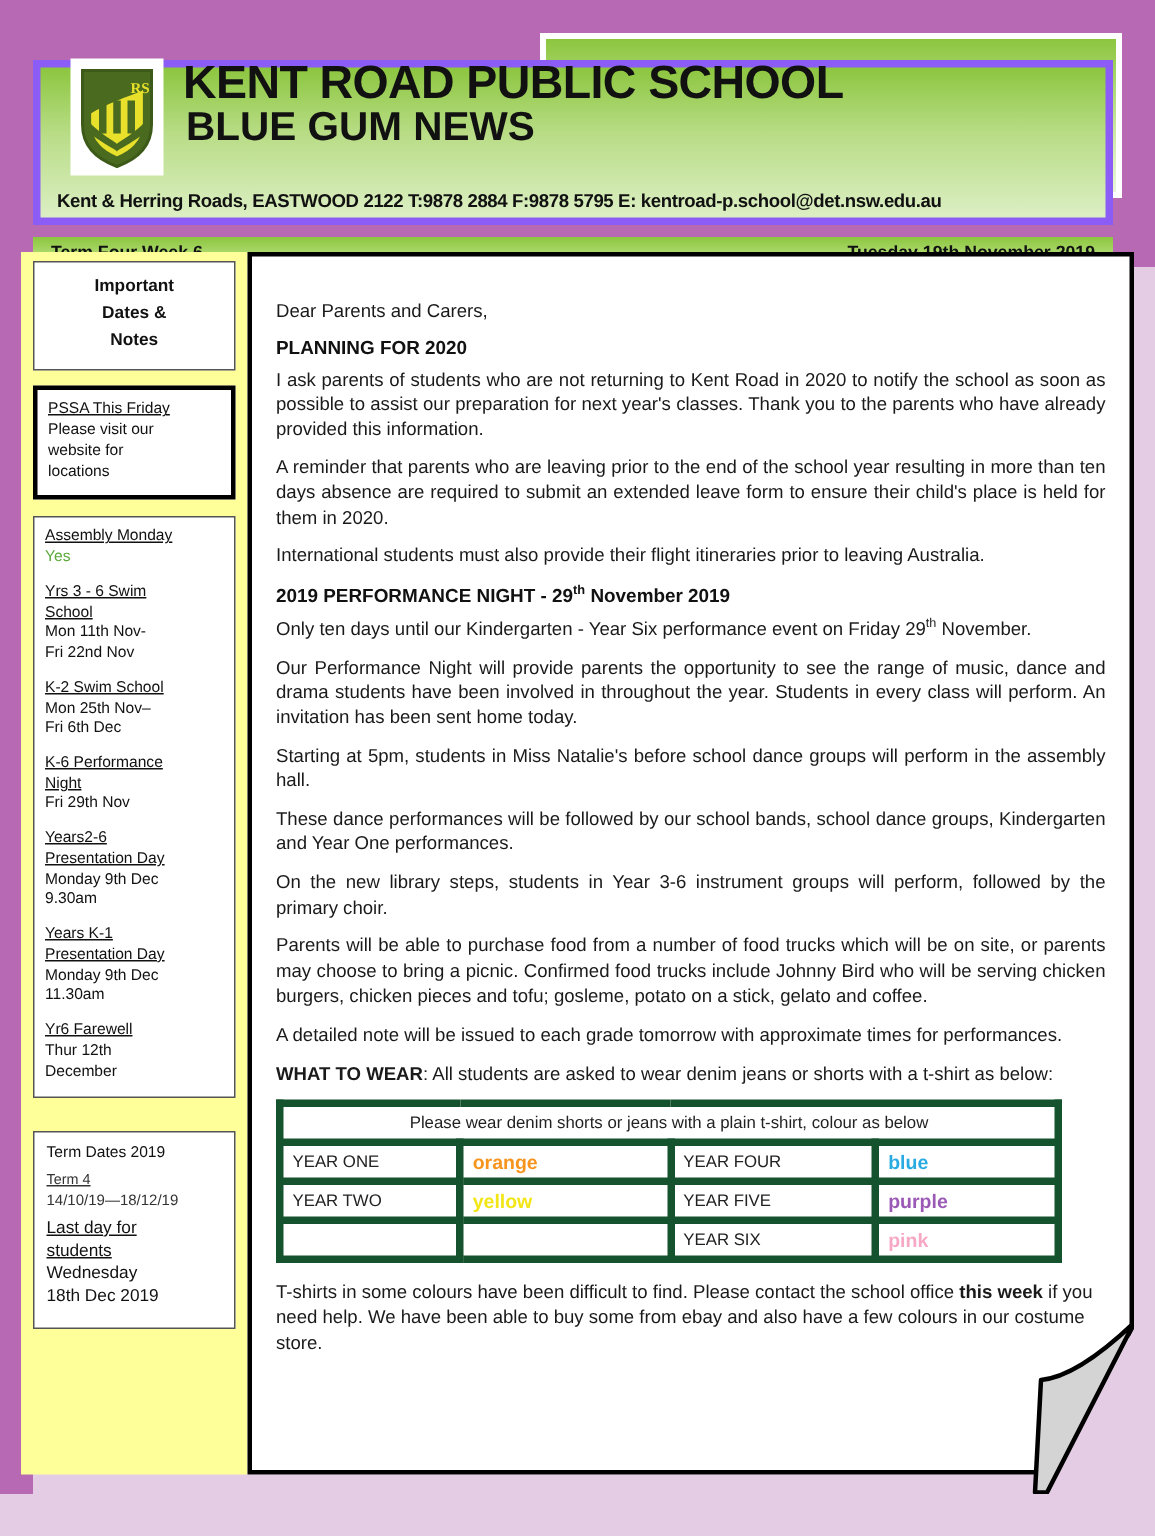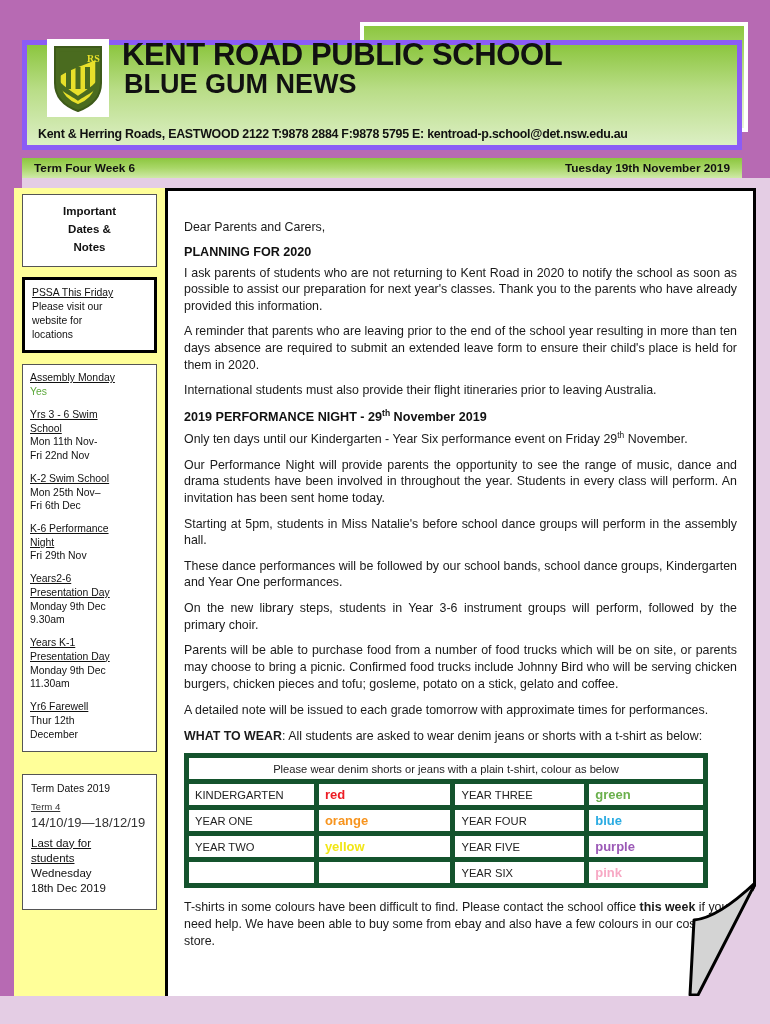--- a/index.html
+++ b/index.html
@@ -56,37 +56,37 @@
   
   #term-bar{
     position:absolute;left:22px;top:158px;width:720px;height:20px;
     background:linear-gradient(180deg,#8cc63f 0%,#a9d768 50%,#cfe9a8 100%);
     display:flex;align-items:center;justify-content:space-between;
     padding:0 12px;box-sizing:border-box;
   }
   #term-bar span{font-size:11.8px;font-weight:bold;color:#111;}
 
   
-  #sheet{position:absolute;left:14px;top:188px;width:742px;height:815px;border-radius:12px;}
+  #sheet{position:absolute;left:14px;top:168px;width:742px;height:815px;border-radius:12px;}
 
   #sidebar{
     position:absolute;left:0px;top:0px;width:151px;height:815px;
     background:#ffff99;
   }
   .sb-box{
     background:#ffffff;border:1px solid #555;
     margin:6px 8px 0 8px;padding:4px 6px;box-sizing:border-box;
   }
   .sb-box.thick{border:3px solid #000;}
   .sb-title-box{text-align:center;padding:8px 6px 10px 6px;}
   .sb-title-box div{font-size:11.5px;font-weight:bold;color:#111;line-height:1.55;}
   .sb-line{font-size:10.4px;font-weight:normal;color:#111;line-height:1.32;}
   .sb-line.u{text-decoration:underline;}
   .sb-line.green{color:#5ca83b;}
-  .sb-line.small{font-size:13px;font-weight:normal;color:#333;}
+  .sb-line.small{font-size:10px;font-weight:normal;color:#333;}
   .sb-line.smallu{font-size:9.6px;font-weight:normal;color:#333;text-decoration:underline;}
   .sb-line.big{font-size:11.5px;}
   .sb-gap{height:9px;}
 
   
   #content{
     position:absolute;left:151px;top:0px;width:591px;height:815px;
     background:#ffffff;border:3px solid #000;box-sizing:border-box;
     padding:28px 16px 0 16px;
   }
@@ -246,26 +246,20 @@
     <p>
       <span class="b">WHAT TO WEAR</span><span>:  All students are asked to wear denim jeans or shorts with a t-shirt as below:</span>
     </p>
 
     <table id="wear-table">
       <tbody>
           <tr>
         <td class="hdr" colspan="4">Please wear denim shorts or jeans with a plain t-shirt, colour as below</td>
       </tr>
       <tr>
-        <td class="c1">KINDERGARTEN</td>
-        <td class="c2 col" style="color:#ed1c24;">red</td>
-        <td class="c3">YEAR THREE</td>
-        <td class="c4 col" style="color:#6ab04c;">green</td>
-      </tr>
-      <tr>
         <td class="c1">YEAR ONE</td>
         <td class="c2 col" style="color:#f7941e;">orange</td>
         <td class="c3">YEAR FOUR</td>
         <td class="c4 col" style="color:#29abe2;">blue</td>
       </tr>
       <tr>
         <td class="c1">YEAR TWO</td>
         <td class="c2 col" style="color:#f2e616;">yellow</td>
         <td class="c3">YEAR FIVE</td>
         <td class="c4 col" style="color:#9b59b6;">purple</td>

